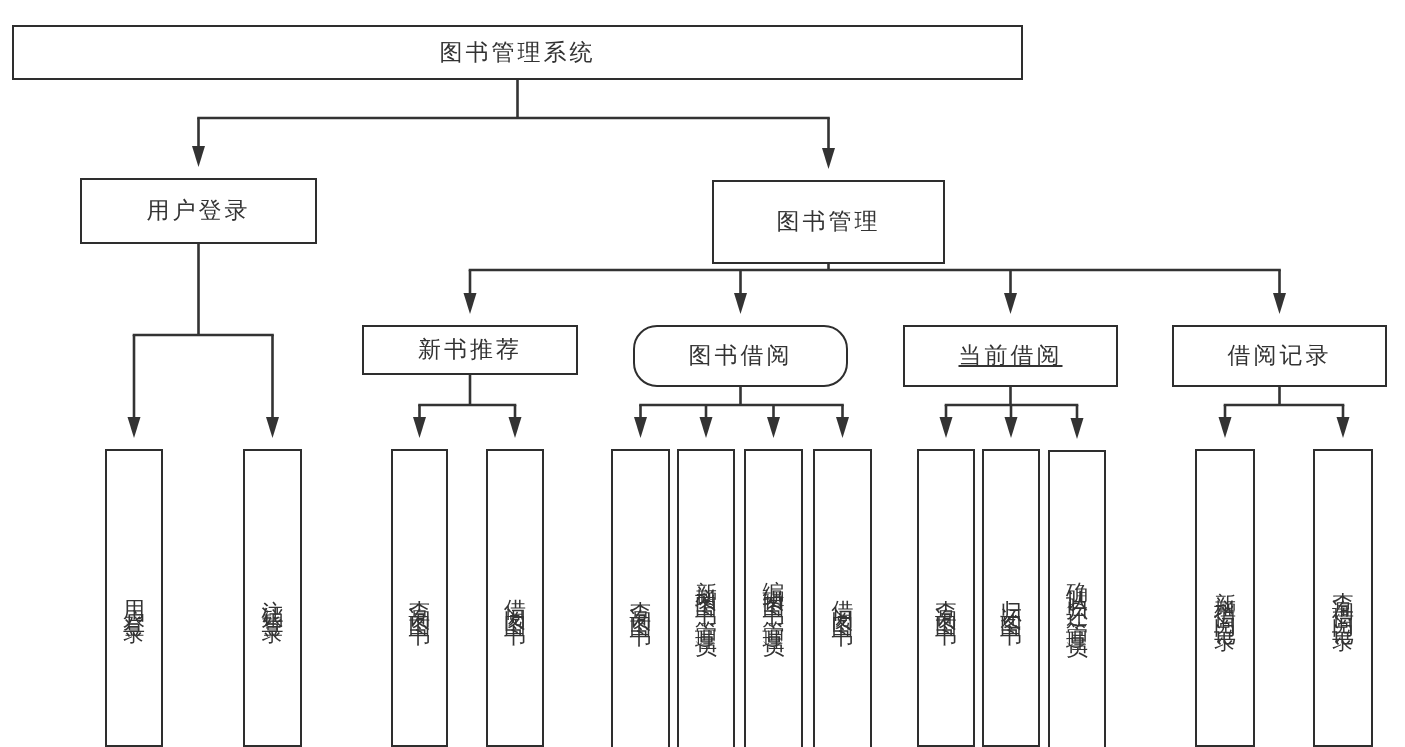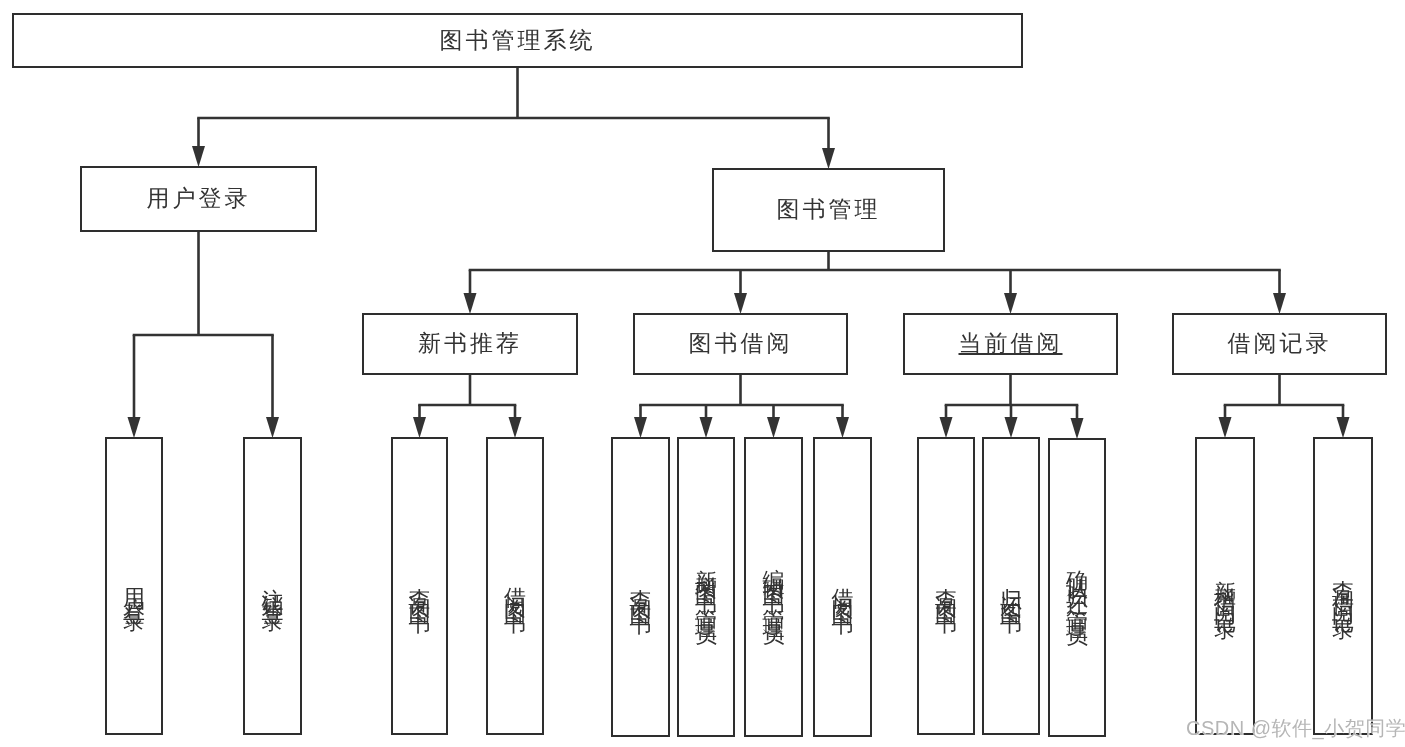--- a/index.html
+++ b/index.html
@@ -27,20 +27,21 @@
     position: absolute;
     box-sizing: border-box;
     border: 2.4px solid #2e2e2e;
     background: #ffffff;
     color: #333333;
     display: flex;
     align-items: center;
     justify-content: center;
     text-align: center;
     line-height: 1.1;
+    margin-top: 12px;
   }
   .node.horizontal {
     font-size: 23px;
     letter-spacing: 3px;
     white-space: nowrap;
   }
   .node.vertical {
     writing-mode: vertical-rl;
     text-orientation: mixed;
     font-size: 22px;
@@ -114,32 +115,31 @@
       <line x1="1223.7" y1="405" x2="1344.3" y2="405" stroke="#333333" stroke-width="2.6"></line>
       <line x1="1225" y1="405" x2="1225" y2="420" stroke="#333333" stroke-width="2.6"></line>
       <polygon points="1218.5,417 1231.5,417 1225,438" fill="#333333"></polygon>
       <line x1="1343" y1="405" x2="1343" y2="420" stroke="#333333" stroke-width="2.6"></line>
       <polygon points="1336.5,417 1349.5,417 1343,438" fill="#333333"></polygon>
     </svg>
   <div id="nodes">
       <div class="node horizontal" style="left: 12px; top: 13px; width: 1011px; height: 55px;">图书管理系统</div>
       <div class="node horizontal" style="left: 80px; top: 166px; width: 237px; height: 66px;">用户登录</div>
       <div class="node horizontal" style="left: 712px; top: 168px; width: 233px; height: 84px;">图书管理</div>
-      <div class="node horizontal" style="left: 362px; top: 313px; width: 216px; height: 62px;">新书推荐</div>
-      <div class="node horizontal" style="left: 633px; top: 313px; width: 215px; height: 62px;">图书借阅</div>
+      <div class="node horizontal" style="left: 362px; top: 313px; width: 216px; height: 50px;">新书推荐</div>
+      <div class="node horizontal" style="left: 633px; top: 313px; width: 215px; height: 62px; border-radius: 24px;">图书借阅</div>
       <div class="node horizontal" style="left: 903px; top: 313px; width: 215px; height: 62px; text-decoration: underline;">当前借阅</div>
       <div class="node horizontal" style="left: 1172px; top: 313px; width: 215px; height: 62px;">借阅记录</div>
       <div class="node vertical" style="left: 105px; top: 437px; width: 58px; height: 298px;">用户登录</div>
       <div class="node vertical" style="left: 243px; top: 437px; width: 59px; height: 298px;">注销登录</div>
       <div class="node vertical" style="left: 391px; top: 437px; width: 57px; height: 298px;">查询图书</div>
       <div class="node vertical" style="left: 486px; top: 437px; width: 58px; height: 298px;">借阅图书</div>
       <div class="node vertical" style="left: 611px; top: 437px; width: 59px; height: 300px;">查询图书</div>
       <div class="node vertical" style="left: 677px; top: 437px; width: 58px; height: 300px;">新增图书（管理员）</div>
       <div class="node vertical" style="left: 744px; top: 437px; width: 59px; height: 300px;">编辑图书（管理员）</div>
       <div class="node vertical" style="left: 813px; top: 437px; width: 59px; height: 300px;">借阅图书</div>
       <div class="node vertical" style="left: 917px; top: 437px; width: 58px; height: 298px;">查询图书</div>
       <div class="node vertical" style="left: 982px; top: 437px; width: 58px; height: 298px;">归还图书</div>
       <div class="node vertical" style="left: 1048px; top: 438px; width: 58px; height: 299px;">确认归还（管理员）</div>
       <div class="node vertical" style="left: 1195px; top: 437px; width: 60px; height: 298px;">新增借阅记录</div>
       <div class="node vertical" style="left: 1313px; top: 437px; width: 60px; height: 298px;">查询借阅记录</div>
     </div>
-  <div class="watermark">CSDN @软件_小贺同学</div>
 </div>
 
 </body></html>

